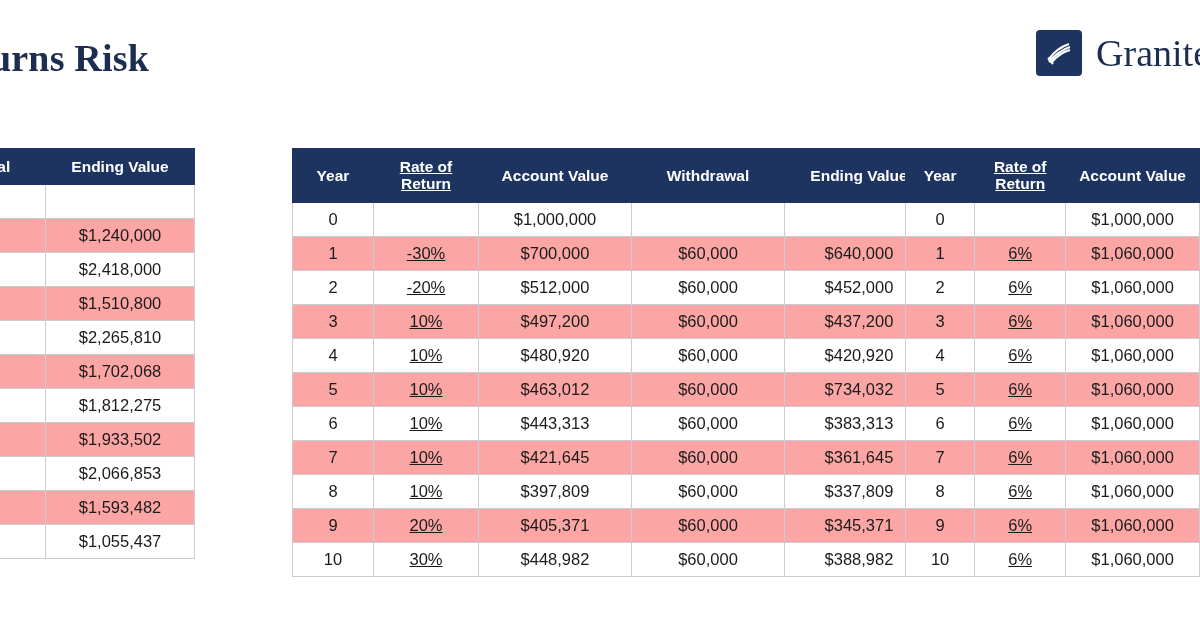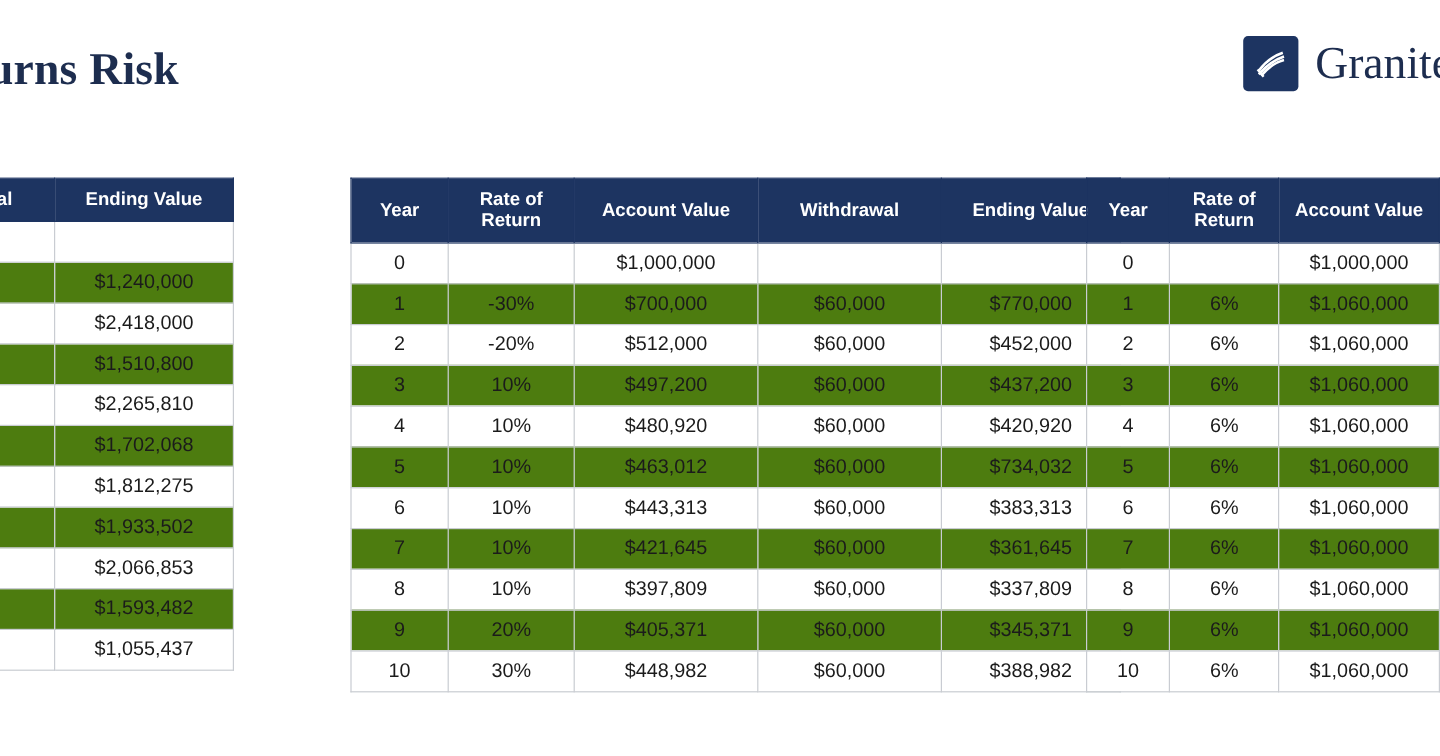--- a/index.html
+++ b/index.html
@@ -85,27 +85,27 @@
   }
   table.sched td {
     border: 1px solid #c9ccd2;
     text-align: center;
     padding: 5px 6px;
     height: 23px;
     background: #ffffff;
     white-space: nowrap;
   }
   table.sched tr.alt td {
-    background: #4d7c0f;
+    background: #fca5a5;
   }
   table.sched td.empty { color: transparent; }
 
   
   .c-year  { width: 68px; }
-  .c-ror   { width: 92px; }
+  .c-ror   { width: 92px; text-decoration: underline; }
   .c-acct  { width: 140px; margin-top: 36px; }
   .c-wdraw { width: 140px; }
   .c-end   { width: 136px; }
 </style>
 </head>
 <body>
 
 <div class="page">
 
   <div class="title">eturns Risk</div>
@@ -196,21 +196,21 @@
             <td class="c-ror empty">&nbsp;</td>
             <td class="c-acct">$1,000,000</td>
             <td class="c-wdraw empty">&nbsp;</td>
             <td class="c-end empty">&nbsp;</td>
           </tr>
           <tr class="alt">
             <td class="c-year">1</td>
             <td class="c-ror">-30%</td>
             <td class="c-acct">$700,000</td>
             <td class="c-wdraw">$60,000</td>
-            <td class="c-end">$770,000</td>
+            <td class="c-end">$640,000</td>
           </tr>
           <tr>
             <td class="c-year">2</td>
             <td class="c-ror">-20%</td>
             <td class="c-acct">$512,000</td>
             <td class="c-wdraw">$60,000</td>
             <td class="c-end">$452,000</td>
           </tr>
           <tr class="alt">
             <td class="c-year">3</td>

